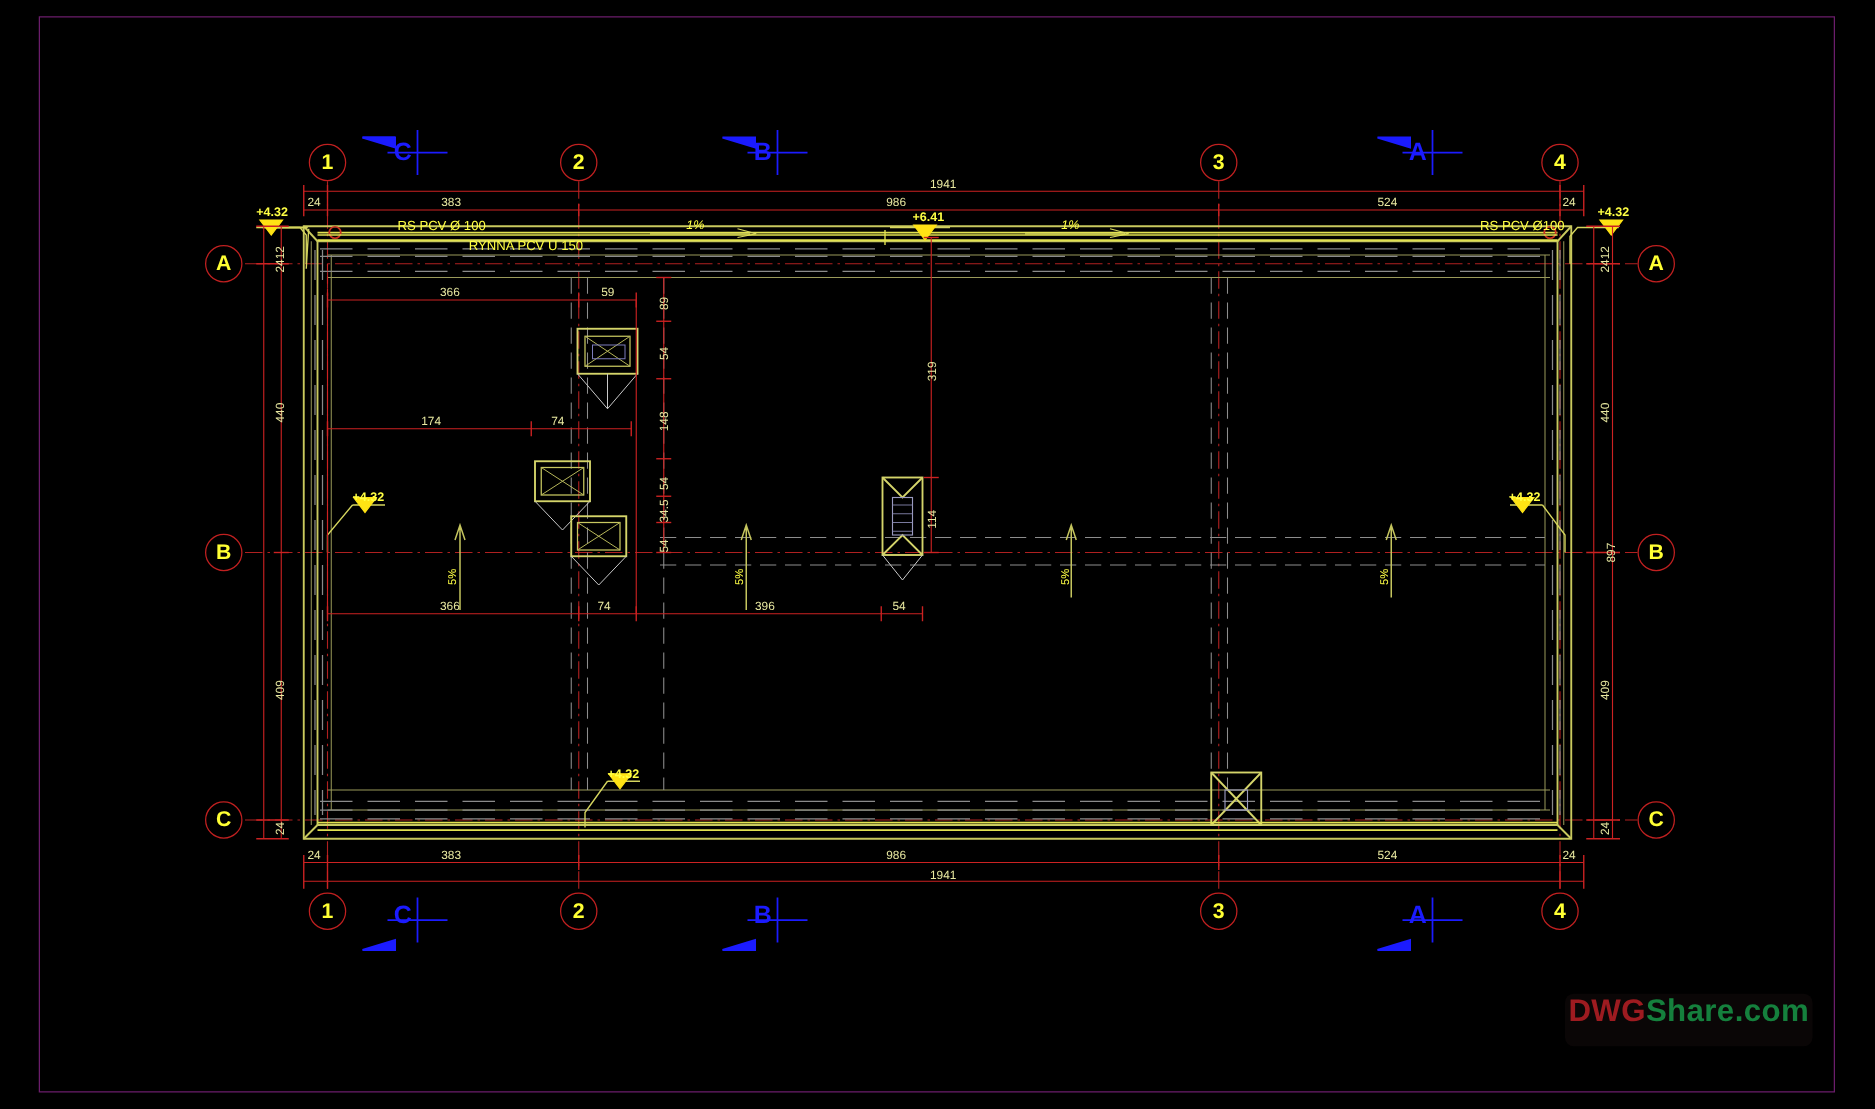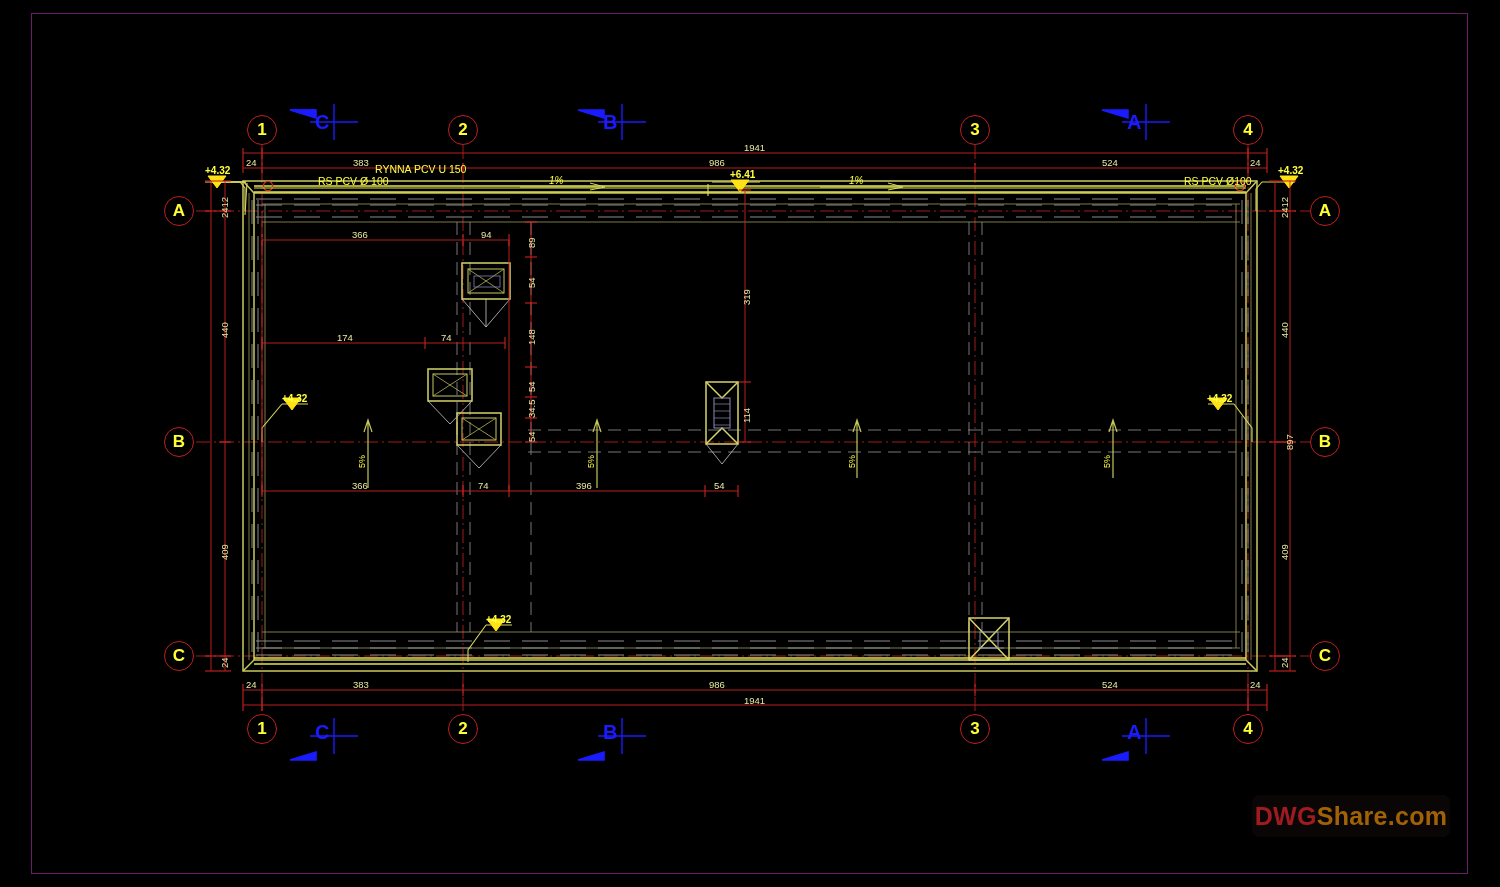--- a/index.html
+++ b/index.html
@@ -14,25 +14,25 @@
        font-family:"Liberation Sans", sans-serif;}
   .lbl.v{transform-origin:left top;}
   .big{font-size:20px;font-weight:bold;}
   .bluetxt{color:#1b1bff;font-weight:bold;}
   .dimtxt{font-size:9.5px;color:#e8e8a0;}
   .bubble{position:absolute;width:30px;height:30px;border:1.6px solid #c02020;
           border-radius:50%;color:#ffff33;font-size:17px;font-weight:bold;
           display:flex;align-items:center;justify-content:center;box-sizing:border-box;
           background:#000;}
   #wm{position:absolute;left:1252px;top:795px;width:198px;height:42px;
-      border-radius:7px;display:flex;align-items:center;justify-content:center;
+      border-radius:7px;display:flex;align-items:flex-start;justify-content:center;
       font-size:25px;font-weight:bold;letter-spacing:.3px;
       background:#0a0606;}
   #wm .r{color:#9e1b20;}
-  #wm .g{color:#a16207;}
+  #wm .g{color:#15803d;}
 </style>
 </head>
 <body>
 
 <div id="stage">
 
   <div id="frame"></div>
 
   <svg class="layer">
     <defs>
@@ -371,49 +371,49 @@
   <div class="lbl dimtxt v" style="left:220px;top:560px;transform:rotate(-90deg);">409</div>
   <div class="lbl dimtxt v" style="left:220px;top:668px;transform:rotate(-90deg);">24</div>
 
   <div class="lbl dimtxt v" style="left:1280px;top:218px;transform:rotate(-90deg);">2412</div>
   <div class="lbl dimtxt v" style="left:1280px;top:338px;transform:rotate(-90deg);">440</div>
   <div class="lbl dimtxt v" style="left:1285px;top:450px;transform:rotate(-90deg);">897</div>
   <div class="lbl dimtxt v" style="left:1280px;top:560px;transform:rotate(-90deg);">409</div>
   <div class="lbl dimtxt v" style="left:1280px;top:668px;transform:rotate(-90deg);">24</div>
 
   <div class="lbl dimtxt" style="left:352px;top:230px;">366</div>
-  <div class="lbl dimtxt" style="left:481px;top:230px;">94</div>
+  <div class="lbl dimtxt" style="left:481px;top:230px;">59</div>
 
   <div class="lbl dimtxt" style="left:337px;top:333px;">174</div>
   <div class="lbl dimtxt" style="left:441px;top:333px;">74</div>
 
   <div class="lbl dimtxt" style="left:352px;top:481px;">366</div>
   <div class="lbl dimtxt" style="left:478px;top:481px;">74</div>
-  <div class="lbl dimtxt" style="left:576px;top:481px;">396</div>
+  <div class="lbl dimtxt" style="left:604px;top:481px;">396</div>
   <div class="lbl dimtxt" style="left:714px;top:481px;">54</div>
 
   <div class="lbl dimtxt v" style="left:527px;top:248px;transform:rotate(-90deg);">89</div>
   <div class="lbl dimtxt v" style="left:527px;top:288px;transform:rotate(-90deg);">54</div>
   <div class="lbl dimtxt v" style="left:527px;top:345px;transform:rotate(-90deg);">148</div>
   <div class="lbl dimtxt v" style="left:527px;top:392px;transform:rotate(-90deg);">54</div>
   <div class="lbl dimtxt v" style="left:527px;top:418px;transform:rotate(-90deg);">34.5</div>
   <div class="lbl dimtxt v" style="left:527px;top:442px;transform:rotate(-90deg);">54</div>
 
   <div class="lbl dimtxt v" style="left:742px;top:305px;transform:rotate(-90deg);">319</div>
   <div class="lbl dimtxt v" style="left:742px;top:423px;transform:rotate(-90deg);">114</div>
 
   <div class="lbl" style="left:205px;top:166px;font-size:10px;font-weight:bold;">+4.32</div>
   <div class="lbl" style="left:730px;top:170px;font-size:10px;font-weight:bold;">+6.41</div>
   <div class="lbl" style="left:1278px;top:166px;font-size:10px;font-weight:bold;">+4.32</div>
   <div class="lbl" style="left:282px;top:394px;font-size:10px;font-weight:bold;">+4.32</div>
   <div class="lbl" style="left:1207px;top:394px;font-size:10px;font-weight:bold;">+4.32</div>
   <div class="lbl" style="left:486px;top:615px;font-size:10px;font-weight:bold;">+4.32</div>
 
   <div class="lbl" style="left:272px;top:176px;font-size:10.5px;padding-left:46px;">RS PCV Ø 100</div>
-  <div class="lbl" style="left:375px;top:164px;font-size:10.5px;">RYNNA PCV U 150</div>
+  <div class="lbl" style="left:375px;top:192px;font-size:10.5px;">RYNNA PCV U 150</div>
   <div class="lbl" style="left:1184px;top:176px;font-size:10.5px;">RS PCV Ø100</div>
 
   <div class="lbl" style="left:549px;top:176px;font-size:10px;font-style:italic;">1%</div>
   <div class="lbl" style="left:849px;top:176px;font-size:10px;font-style:italic;">1%</div>
 
   <div class="lbl v" style="left:358px;top:468px;font-size:9px;transform:rotate(-90deg);">5%</div>
   <div class="lbl v" style="left:587px;top:468px;font-size:9px;transform:rotate(-90deg);">5%</div>
   <div class="lbl v" style="left:848px;top:468px;font-size:9px;transform:rotate(-90deg);">5%</div>
   <div class="lbl v" style="left:1103px;top:468px;font-size:9px;transform:rotate(-90deg);">5%</div>
 

